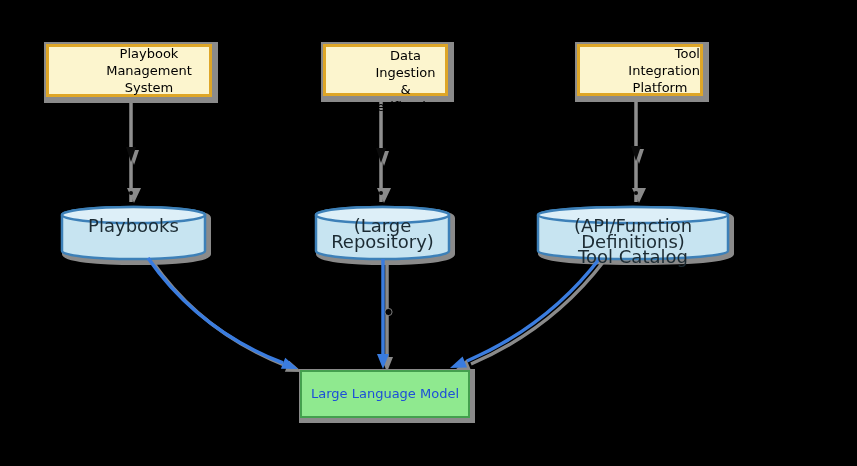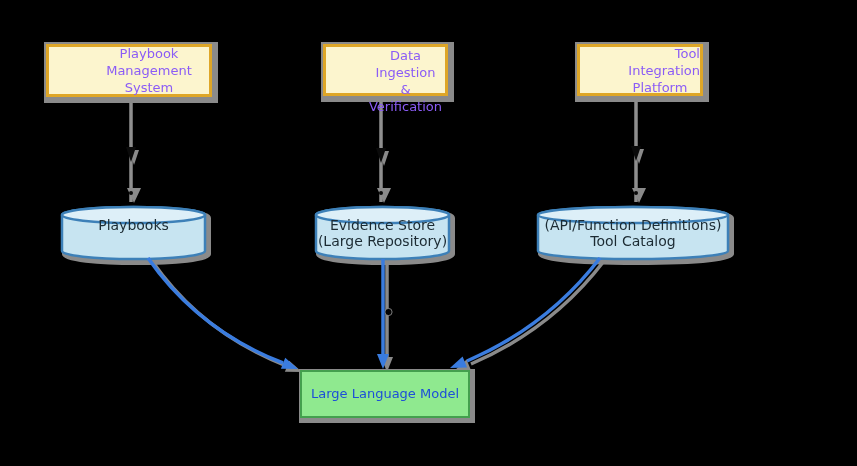--- a/index.html
+++ b/index.html
@@ -10,31 +10,31 @@
   }
   .stage svg{position:absolute;left:0;top:0;}
 
   
   .node{position:absolute;box-sizing:border-box;display:flex;flex-direction:column;
         align-items:center;justify-content:center;text-align:center;}
   .src-box{
     background:var(--source_fill);
     border:3px solid var(--source_border);
     box-shadow:2px 2px 0 4px var(--shadow);
-    color:#8b5cf6;font-size:13px;line-height:17px;padding-left:40px;
+    color:#000000;font-size:13px;line-height:17px;padding-left:40px;
   }
   .llm-box{
     background:var(--llm_fill);
     border:2.5px solid var(--llm_border);
     box-shadow:2px 2px 0 3px var(--shadow);
     color:#1d4ed8;font-size:13px;line-height:16px;
   }
   .cyl-label{
     position:absolute;box-sizing:border-box;text-align:center;
-    color:#1c2b33;font-size:14px;line-height:15.5px;
+    color:#1c2b33;font-size:18px;line-height:15.5px;
   }
 
   
   .cyl-body{fill:var(--store_fill);stroke:var(--store_border);stroke-width:2.5;}
   .cyl-top{fill:var(--store_top_fill);stroke:var(--store_border);stroke-width:2.5;}
   .cyl-shadow{fill:var(--shadow);stroke:var(--shadow);stroke-width:6;}
   .gray-edge{stroke:var(--edge_gray);stroke-width:3.5;fill:none;}
   .shadow-stroke{stroke:var(--shadow);stroke-width:3.5;fill:none;}
   .shadow-head{fill:var(--shadow);}
   .blue-stroke{stroke:var(--arrow_blue);stroke-width:3.5;fill:none;}
@@ -146,21 +146,20 @@
   <div class="node src-box" style="left:577px;top:44px;width:126px;height:52px;text-align:right;">
     <span>Tool Integration</span>
     <span>Platform</span>
   </div>
 
   <div class="cyl-label" style="left:62px;top:218px;width:143px;">
     <div>Playbooks</div>
   </div>
 
   <div class="cyl-label" style="left:316px;top:218px;width:133px;">
-    <div>Evidence Store</div>
     <div>(Large Repository)</div>
   </div>
 
   <div class="cyl-label" style="left:538px;top:218px;width:190px;">
     <div>(API/Function Definitions)</div>
     <div>Tool Catalog</div>
   </div>
 
   <div class="node llm-box" style="left:300px;top:370px;width:170px;height:48px;">
     <span>Large Language Model</span>

